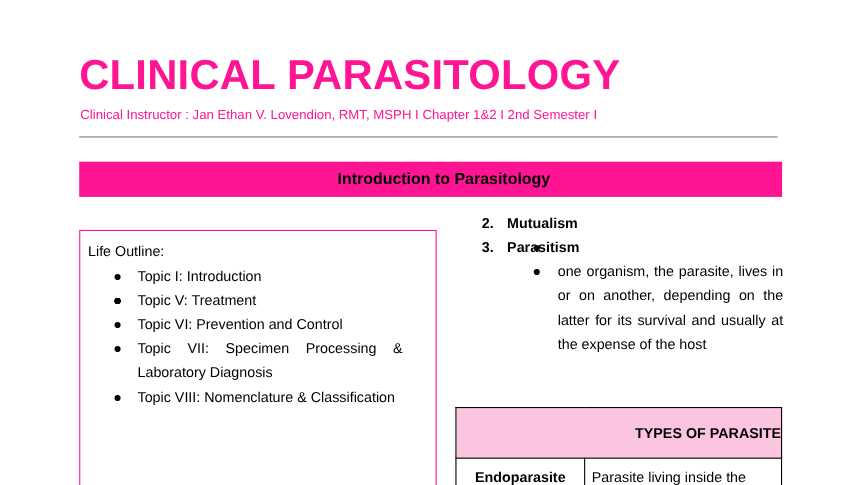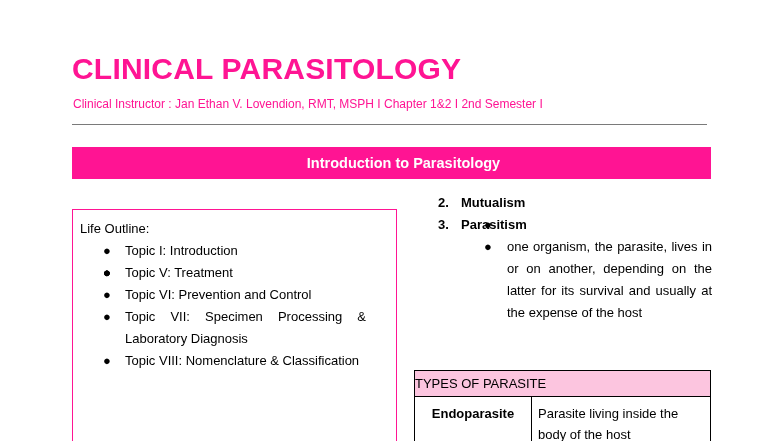--- a/index.html
+++ b/index.html
@@ -2,34 +2,34 @@
 <html><head>
 <meta charset="utf-8">
 <style>
   * { box-sizing: border-box; margin: 0; padding: 0; }
   html, body { width: 784px; height: 441px; overflow: hidden; background: #ffffff; }
   body { font-family: "Liberation Sans", sans-serif; color: #000; position: relative; }
 
   .title {
     position: absolute; left: 72px; top: 46px;
     font-family: "Liberation Sans", sans-serif;
-    font-weight: bold; font-size: 30px; color: #ff1493;
+    font-weight: bold; font-size: 38px; color: #ff1493;
     letter-spacing: 0.2px; line-height: 46px; white-space: nowrap;
   }
   .subtitle {
     position: absolute; left: 73px; top: 97px;
     font-size: 12px; color: #ff1493; white-space: nowrap;
   }
   .rule {
     position: absolute; left: 72px; top: 124px; width: 635px; height: 1px;
     background: #7a7a7a;
   }
   .banner {
     position: absolute; left: 72px; top: 147px; width: 639px; height: 32px;
-    background: #ff1493; color: #ffffff; font-weight: bold; font-size: 14.5px;
+    background: #ff1493; color: #000000; font-weight: bold; font-size: 14.5px;
     display: flex; align-items: center; justify-content: center; padding-left: 24px;
   }
 
   .outline-box {
     position: absolute; left: 72px; top: 209px; width: 325px; height: 250px;
     border: 1px solid #ff1493; padding: 8px 0 0 7px;
     font-size: 13px; line-height: 22px;
   }
   .outline-head { margin-bottom: 0; }
   .outline-list { list-style: none; }
@@ -49,21 +49,21 @@
   .sub-list li .bullet { position: absolute; left: 68px; top: 0; }
 
   .types-table {
     position: absolute; left: 414px; top: 370px; width: 297px;
     border-collapse: collapse; font-size: 13px;
   }
   .types-table td, .types-table th {
     border: 1px solid #000;
   }
   .types-table th {
-    background: #fcc5df; height: 26px; font-weight: normal; text-align: left;
+    background: #fcc5df; height: 46px; font-weight: bold; text-align: right;
   }
   .types-table td { vertical-align: top; padding: 6px 6px; height: 60px; line-height: 21px; }
   .types-table td.term { font-weight: bold; width: 117px; text-align: center; }
 </style>
 </head>
 <body>
 
 <div class="title">CLINICAL PARASITOLOGY</div>
 <div class="subtitle">Clinical Instructor : Jan Ethan V. Lovendion, RMT, MSPH I Chapter 1&amp;2 I 2nd Semester I</div>
 <div class="rule"></div>

